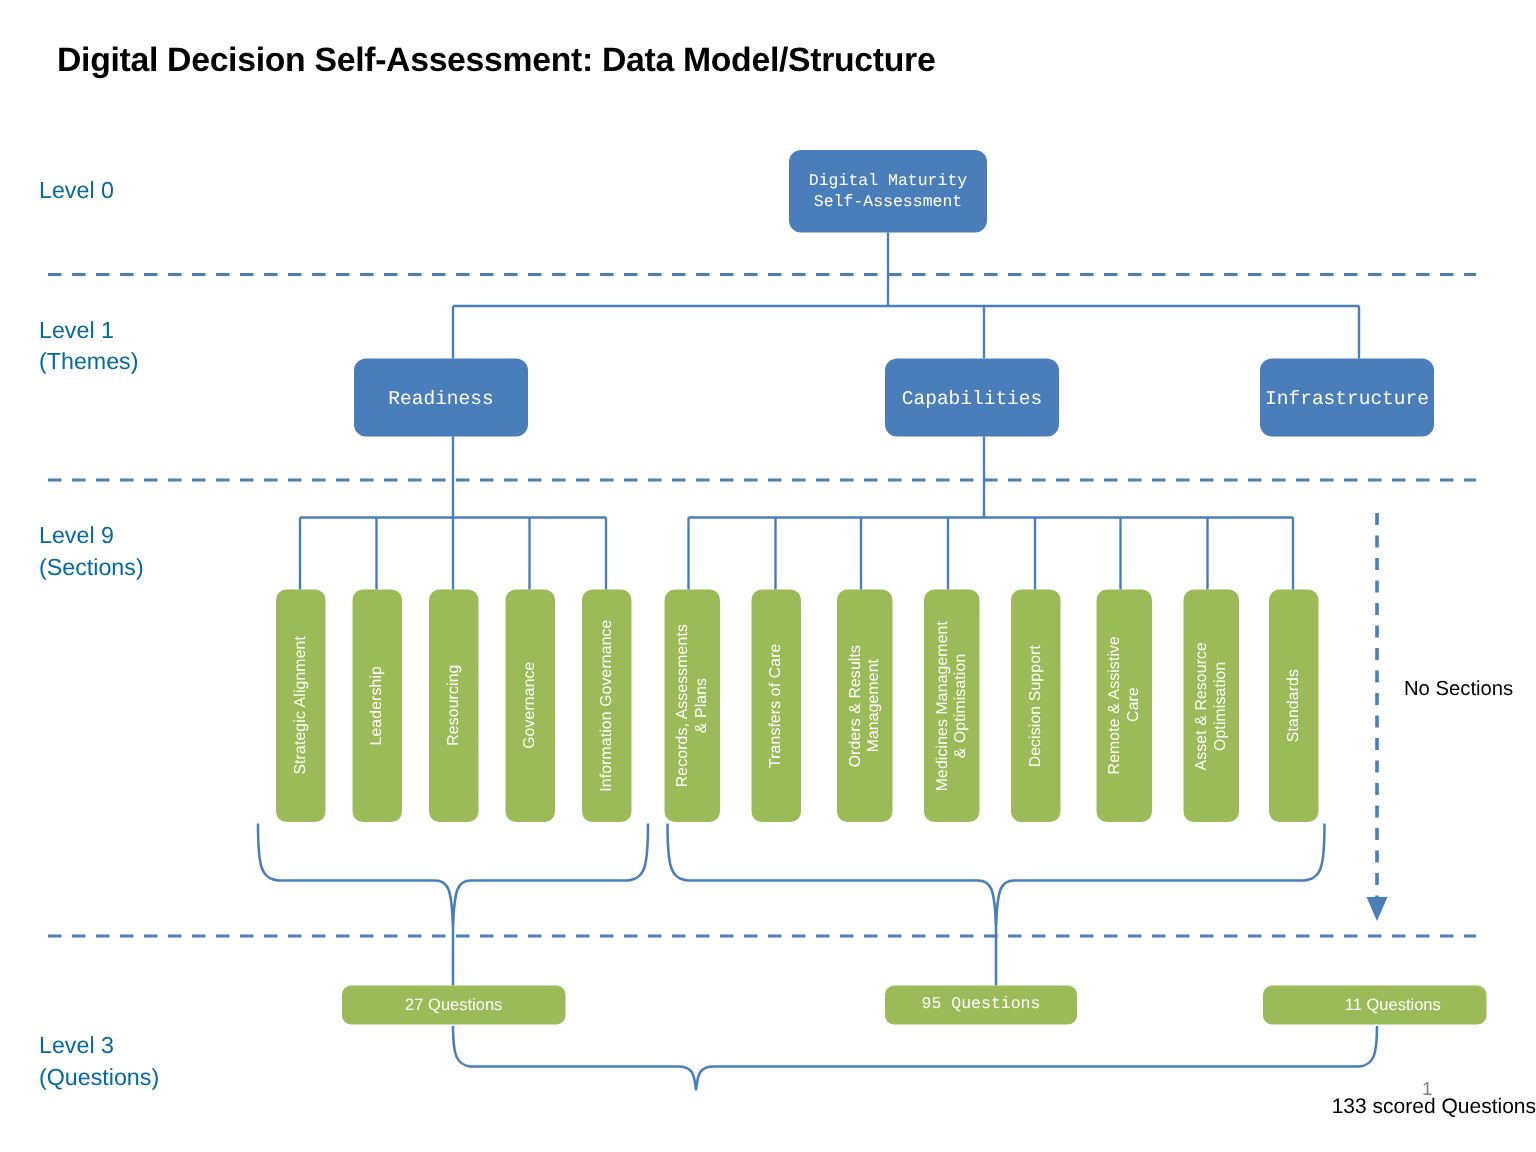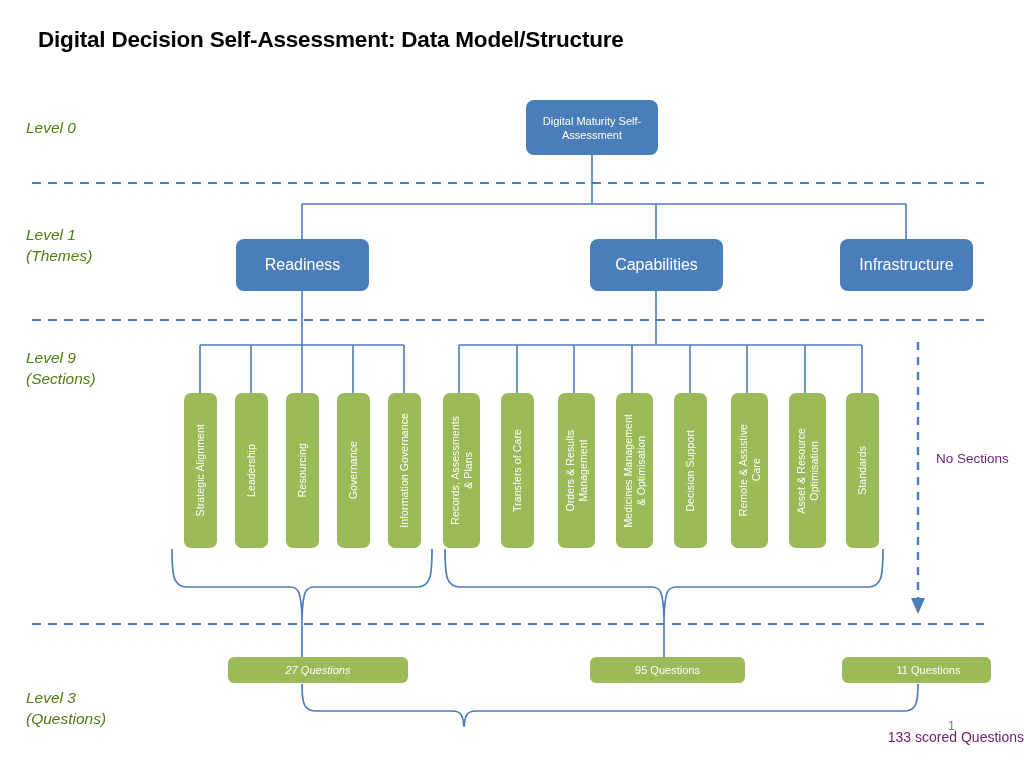--- a/index.html
+++ b/index.html
@@ -34,61 +34,60 @@
     top: 27px;
     font-size: 22.5px;
     font-weight: bold;
     letter-spacing: -0.2px;
     white-space: nowrap;
   }
 
   
   .level-label {
     position: absolute;
-    font-style: italic;
     font-size: 15.5px;
     line-height: 21px;
     white-space: pre-line;
-    color: #4d7c0f;
+    color: #0369a1;
   }
   #level-0-label { left: 26px; top: 117px; }
-  #level-1-label { left: 26px; top: 224px; }
+  #level-1-label { left: 26px; top: 210px; }
   #level-2-label { left: 26px; top: 347px; }
   #level-3-label { left: 26px; top: 643px; margin-top: 44px; }
 
   
   .node {
     position: absolute;
     box-sizing: border-box;
     display: flex;
     align-items: center;
     justify-content: center;
     text-align: center;
     color: #ffffff;
     border-radius: 7px;
   }
-  .node-blue { background: #4a7ebb; }
+  .node-blue { background: #4a7ebb; font-family: Liberation Mono, monospace; }
   .node-green { background: #9bbb59; }
 
   #root-node {
     left: 526px;
     top: 100px;
     width: 132px;
     height: 55px;
     font-size: 11px;
     line-height: 14px;
     padding: 0 8px;
     border-radius: 8px;
   }
 
   .theme-node {
-    width: 133px;
+    width: 116px;
     height: 52px;
     top: 239px;
-    font-size: 16px;
+    font-size: 13px;
     border-radius: 8px;
   }
   #theme-node-0 { left: 236px; }
   #theme-node-1 { left: 590px; }
   #theme-node-2 { left: 840px; }
 
   
   .section-node {
     width: 33px;
     height: 155px;
@@ -105,30 +104,30 @@
     letter-spacing: 0.1px;
   }
 
   
   .question-node {
     height: 26px;
     top: 657px;
     font-size: 11px;
     border-radius: 6px;
   }
-  #question-node-0 { left: 228px; width: 180px; font-style: italic; }
-  #question-node-1 { left: 590px; width: 155px; }
+  #question-node-0 { left: 228px; width: 149px; }
+  #question-node-1 { left: 590px; width: 128px; font-family: Liberation Mono, monospace; }
   #question-node-2 { left: 842px; width: 149px; padding-left: 24px; }
 
   
   .annotation {
     position: absolute;
     font-size: 13.5px;
     white-space: nowrap;
-    color: #701a75;
+    color: #000000;
   }
   #no-sections-note { left: 936px; top: 451px; }
   #total-questions-note {
     left: 0; right: 0;
     top: 729px;
     text-align: right;
     font-size: 14px;
   }
   #page-number {
     position: absolute;

